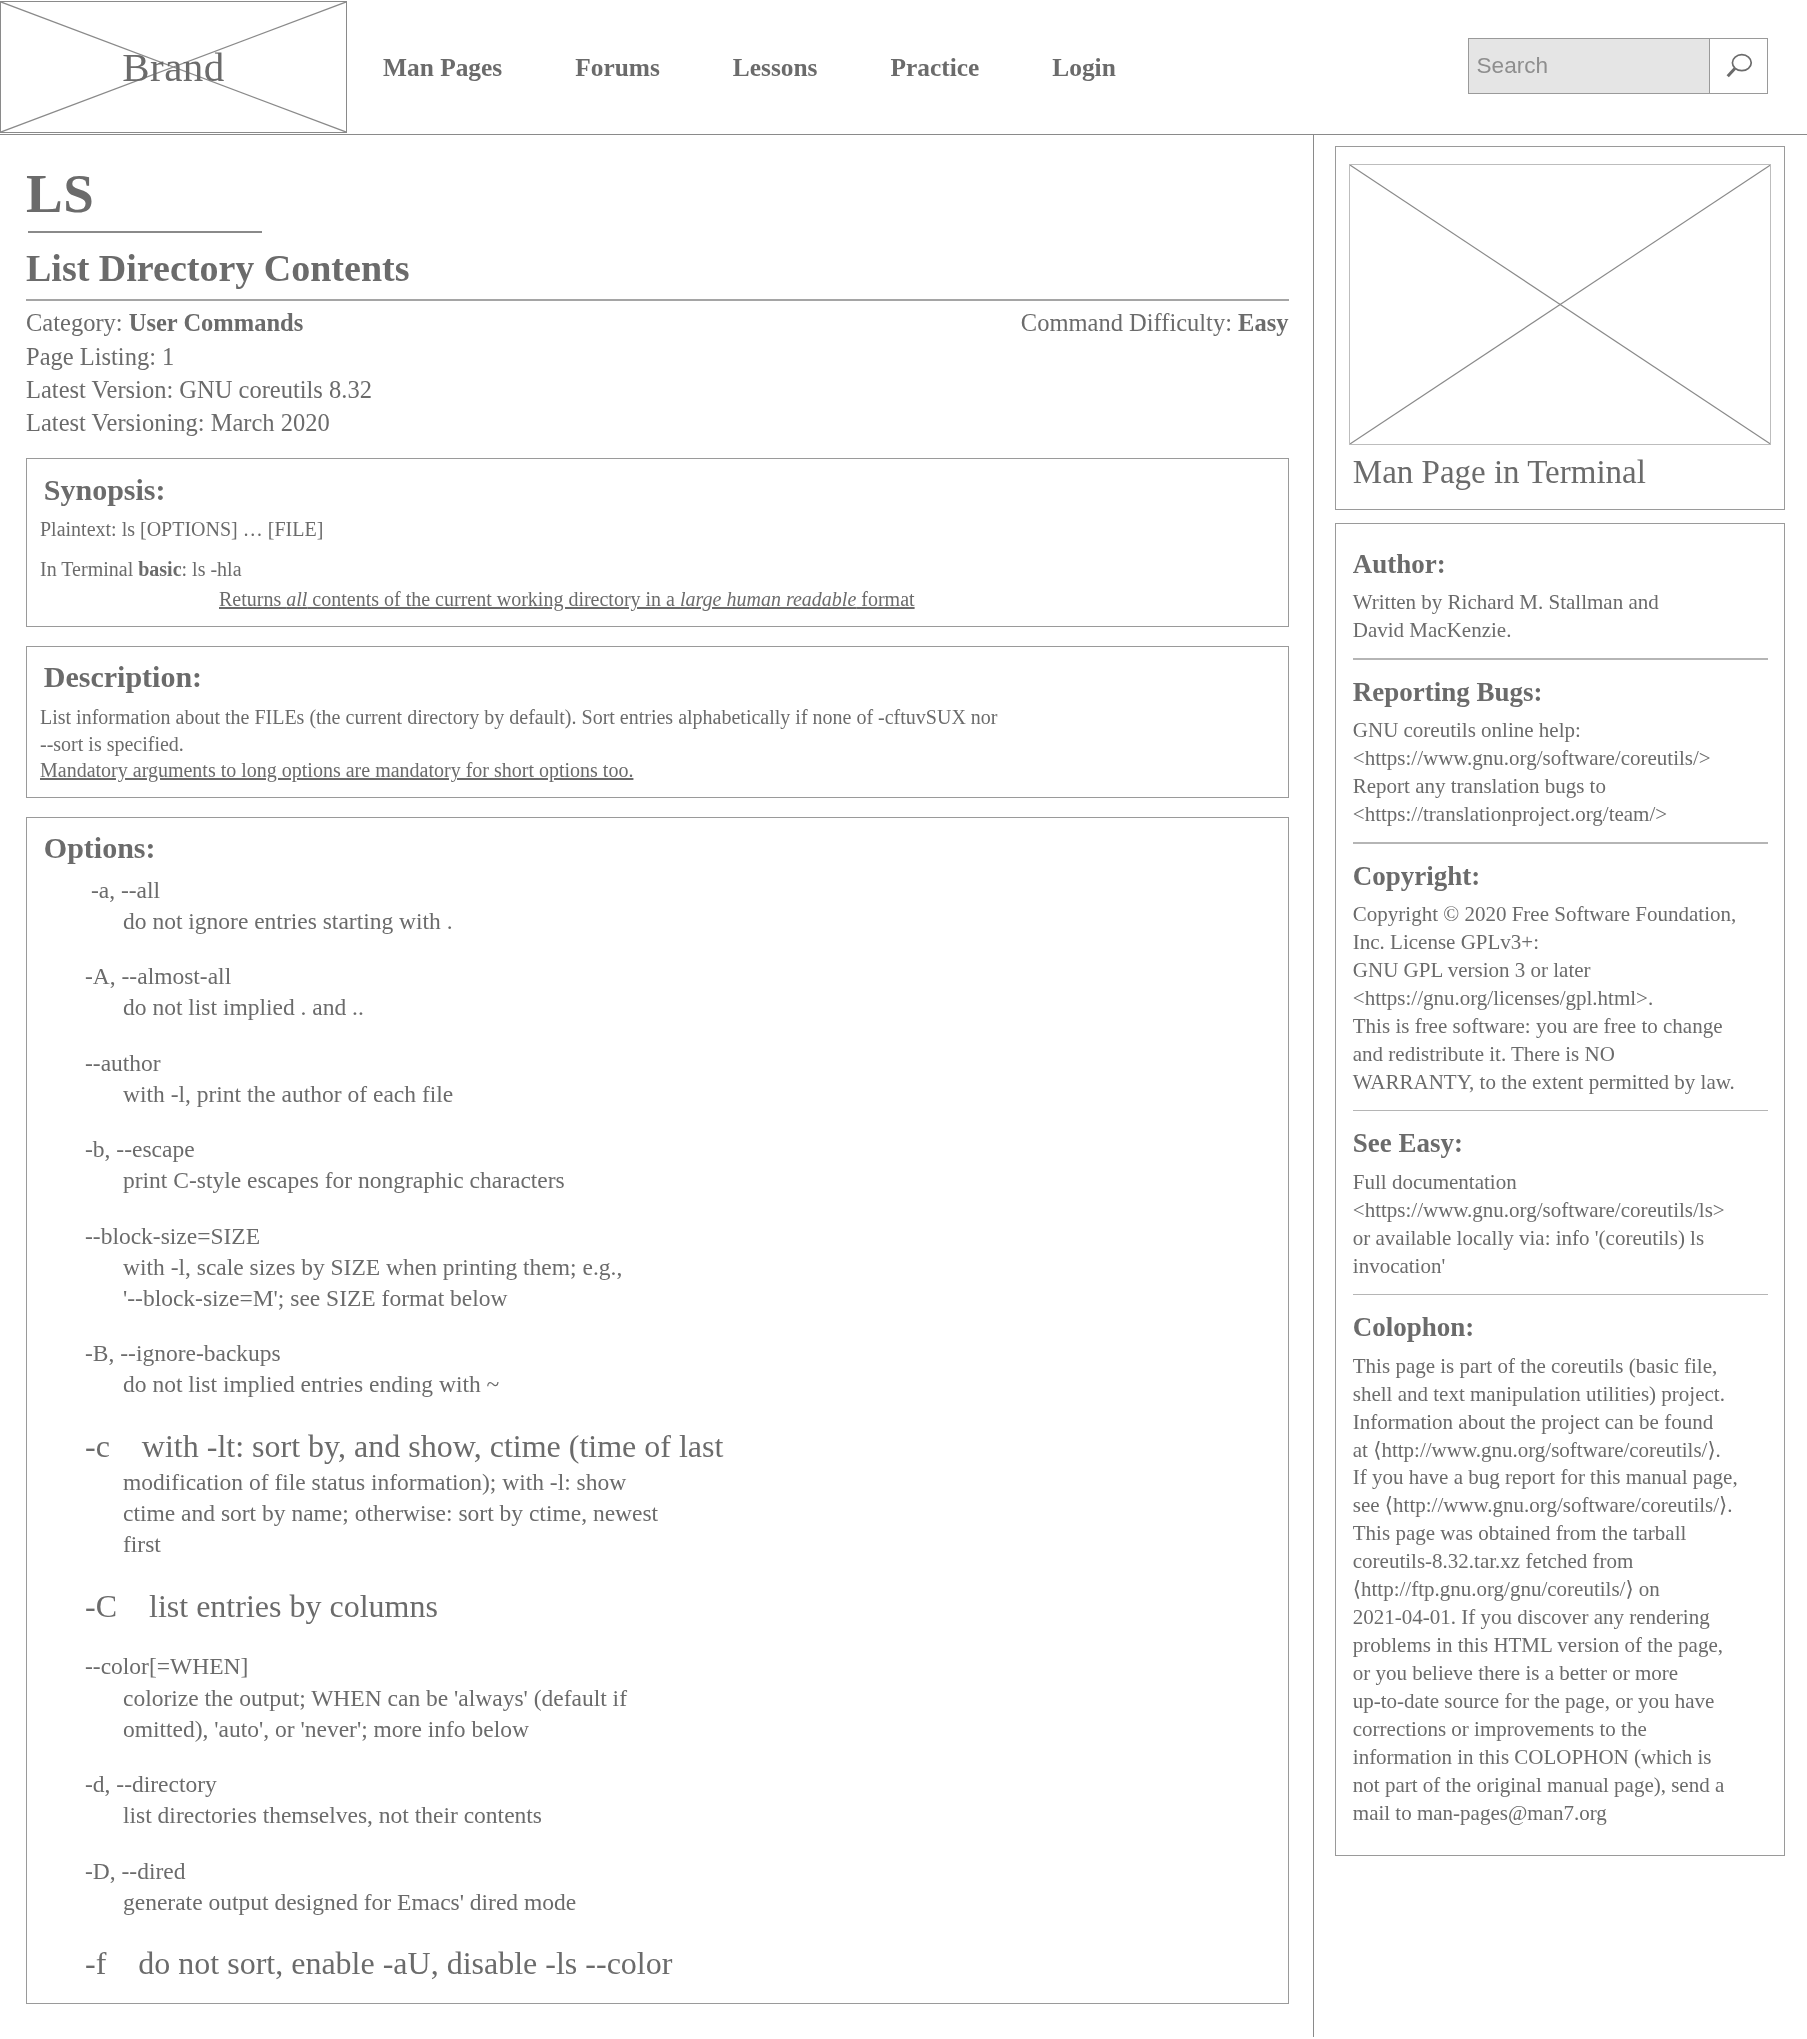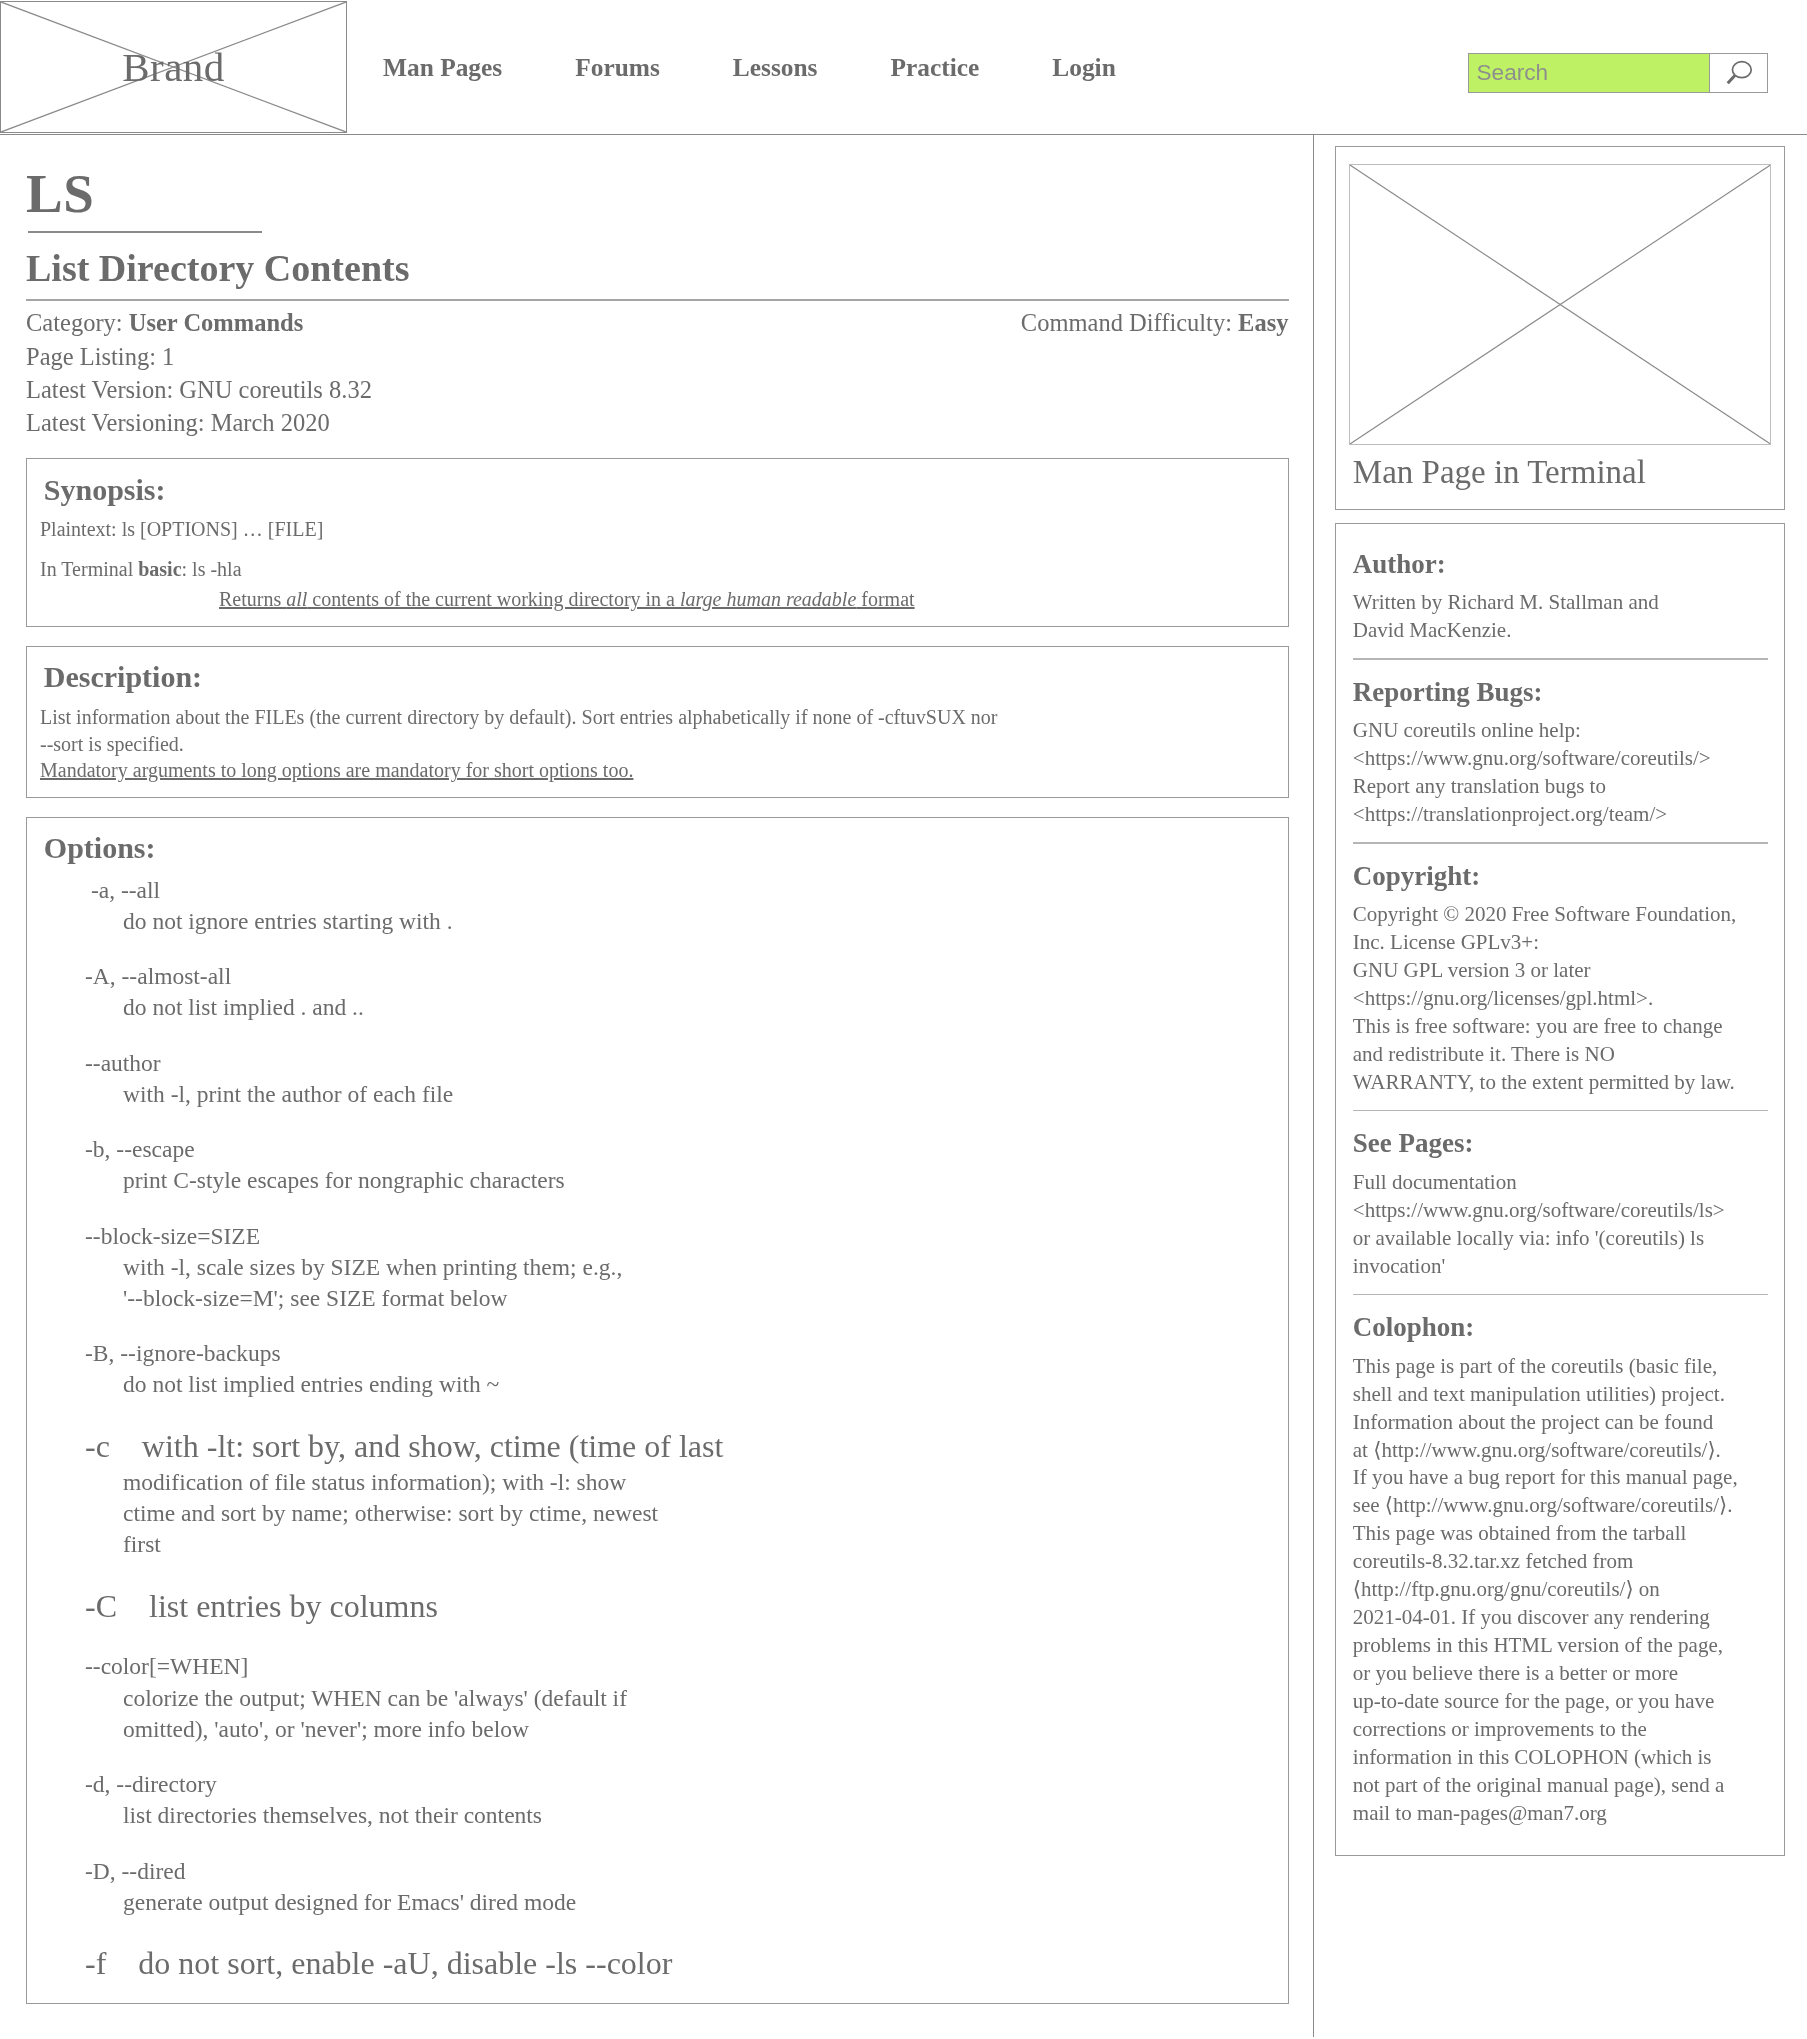--- a/index.html
+++ b/index.html
@@ -63,26 +63,26 @@
     padding: 0 0;
     margin-right: 73px;
     white-space: nowrap;
     cursor: pointer;
     font-family: "Liberation Serif", serif;
   }
   .nav-item:last-child { margin-right: 0; }
   .search-wrap {
     position: absolute;
     right: 40px;
-    top: 73px;
+    top: 66px;
     transform: translateY(-50%);
     display: flex;
-    height: 40px;
+    height: 56px;
     border: 1.9px solid #9a9a9a;
-    background: #bef264;
+    background: #e5e5e5;
   }
   .search-input {
     width: 240px;
     border: none;
     outline: none;
     font-size: 22.6px;
     padding: 0 7.5px;
     color: #6b6b6b;
     font-family: "Liberation Sans", sans-serif;
     background: transparent;
@@ -413,21 +413,21 @@
           <div class="sec-body">Copyright © 2020 Free Software Foundation,
 Inc.  License GPLv3+:
 GNU GPL version 3 or later
 &lt;https://gnu.org/licenses/gpl.html&gt;.
 This is free software: you are free to change
 and redistribute it.  There is NO
 WARRANTY, to the extent permitted by law.</div>
         </div>
         <div class="sec-divider"></div>
         <div class="sec">
-          <div class="sec-title">See Pages:</div>
+          <div class="sec-title">See Easy:</div>
           <div class="sec-body">Full documentation
 &lt;https://www.gnu.org/software/coreutils/ls&gt;
 or available locally via: info '(coreutils) ls
 invocation'</div>
         </div>
         <div class="sec-divider"></div>
         <div class="sec">
           <div class="sec-title">Colophon:</div>
           <div class="sec-body">This page is part of the coreutils (basic file,
 shell and text manipulation utilities) project.

